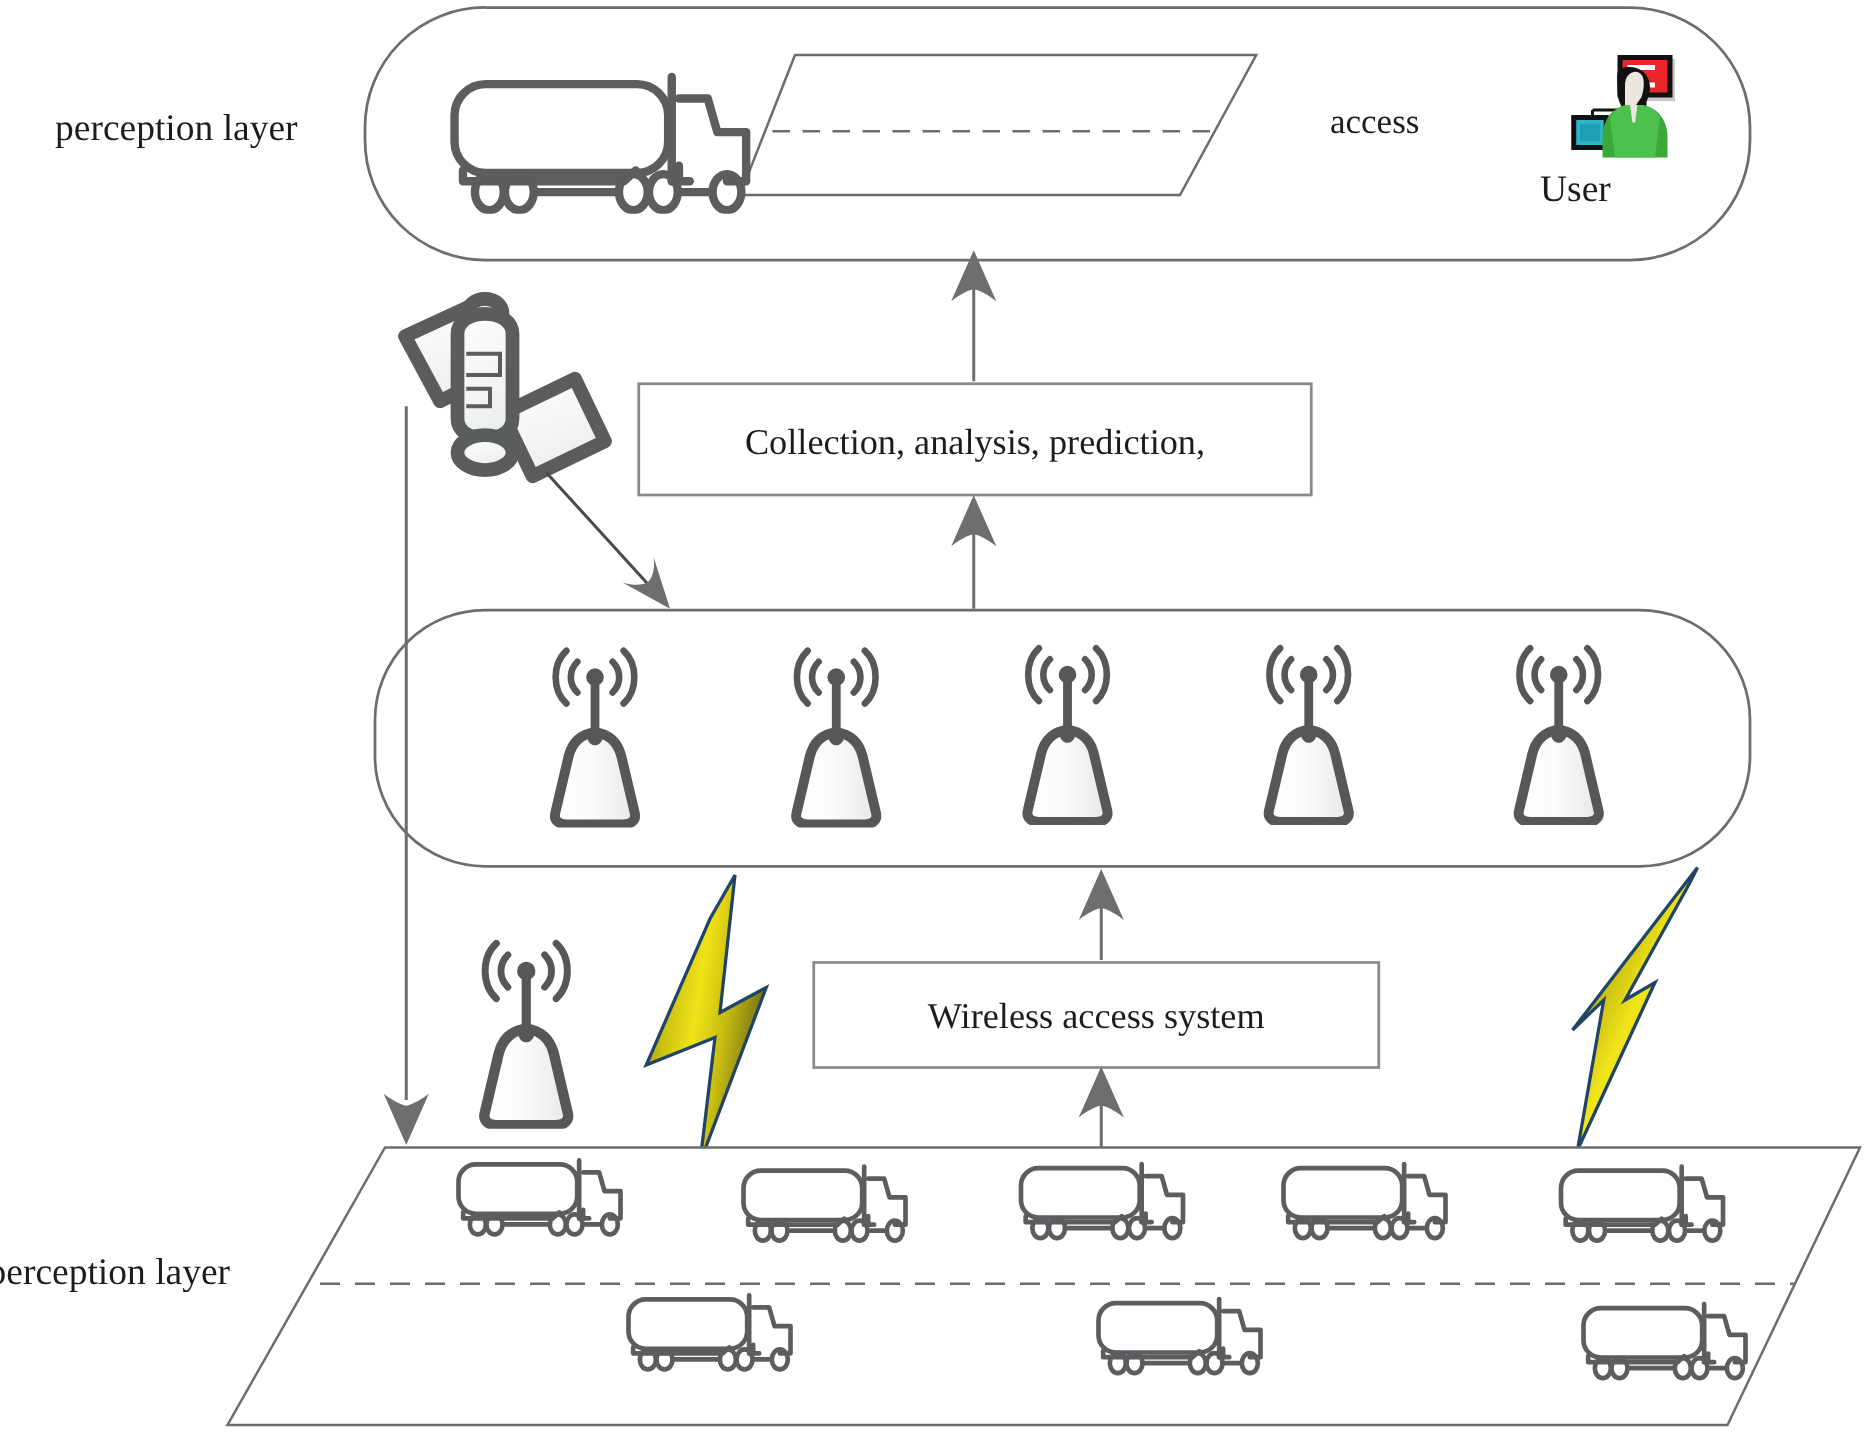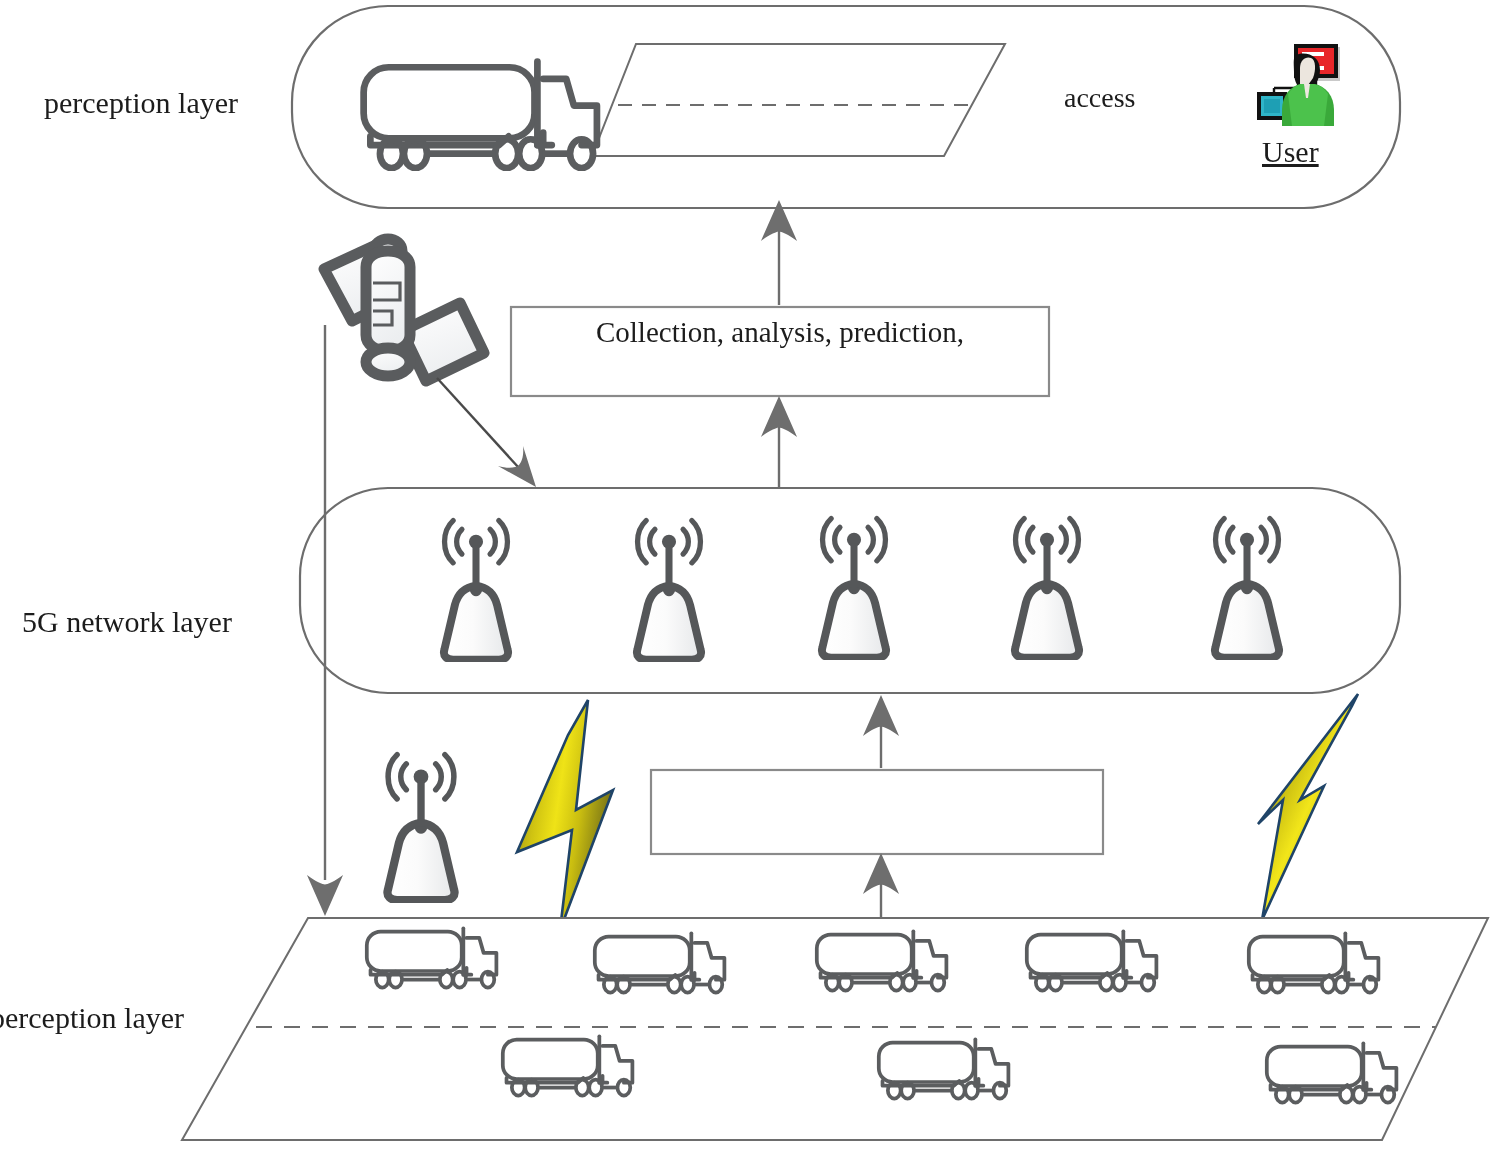--- a/index.html
+++ b/index.html
@@ -26,22 +26,22 @@
     text-align:center;
     font-size:29px;
     line-height:1.28;
     color:#1c1c1c;
     font-family:"Liberation Serif","DejaVu Serif",serif;
   }
   #perception-label-top{left:44px;top:85px;}
   #network-label{left:22px;top:604px;}
   #perception-label-bottom{left:-10px;top:1000px;}
   #sensor-label{left:1064px;top:81px;}
-  #user-label{left:1262px;top:134px;text-decoration:underline;}
-  #collection-box-text{left:512px;top:314px;width:536px;}
+  #user-label{left:1232px;top:134px;}
+  #collection-box-text{left:512px;top:336px;width:536px;}
   #wireless-box-text{left:652px;top:795px;width:450px;}
   #user-icon{position:absolute;left:1244px;top:44px;width:96px;height:88px;}
 </style>
 </head>
 <body>
 
 <div id="stage">
 
   <svg class="layer" viewBox="0 0 1501 1150">
     <defs>
@@ -216,32 +216,32 @@
     <g>
       <use href="#truckSym" x="498" y="1027" width="160" height="72"></use>
       <use href="#truckSym" x="874" y="1030" width="160" height="72"></use>
       <use href="#truckSym" x="1262" y="1034" width="160" height="72"></use>
     </g>
 
   </svg>
 
   <div class="lbl lbl-side" id="perception-label-top">perception layer</div>
 
-  <div class="lbl lbl-side" id="network-label">5G network layer</div>
 
   <div class="lbl lbl-side" id="perception-label-bottom">perception layer</div>
 
   <div class="lbl lbl-sensor" id="sensor-label">access</div>
 
   <div class="lbl lbl-user" id="user-label">User</div>
 
   <div class="boxtext" id="collection-box-text">
     <div>Collection, analysis, prediction,</div>
   </div>
 
+  <div class="boxtext" id="wireless-box-text">Wireless access system</div>
 
   <svg id="user-icon" viewBox="0 0 96 88">
     <rect x="46" y="46" width="26" height="24" fill="#b9b9b9"></rect>
     <rect x="55" y="3" width="44" height="34" fill="#c9c9c9"></rect>
     <rect x="50" y="0" width="44" height="34" fill="#111111"></rect>
     <rect x="54" y="4" width="36" height="26" fill="#e8262a"></rect>
     <g fill="#ffffff">
       <rect x="58" y="8" width="22" height="4"></rect>
       <rect x="58" y="15" width="14" height="4"></rect>
       <rect x="58" y="22" width="22" height="4"></rect>

